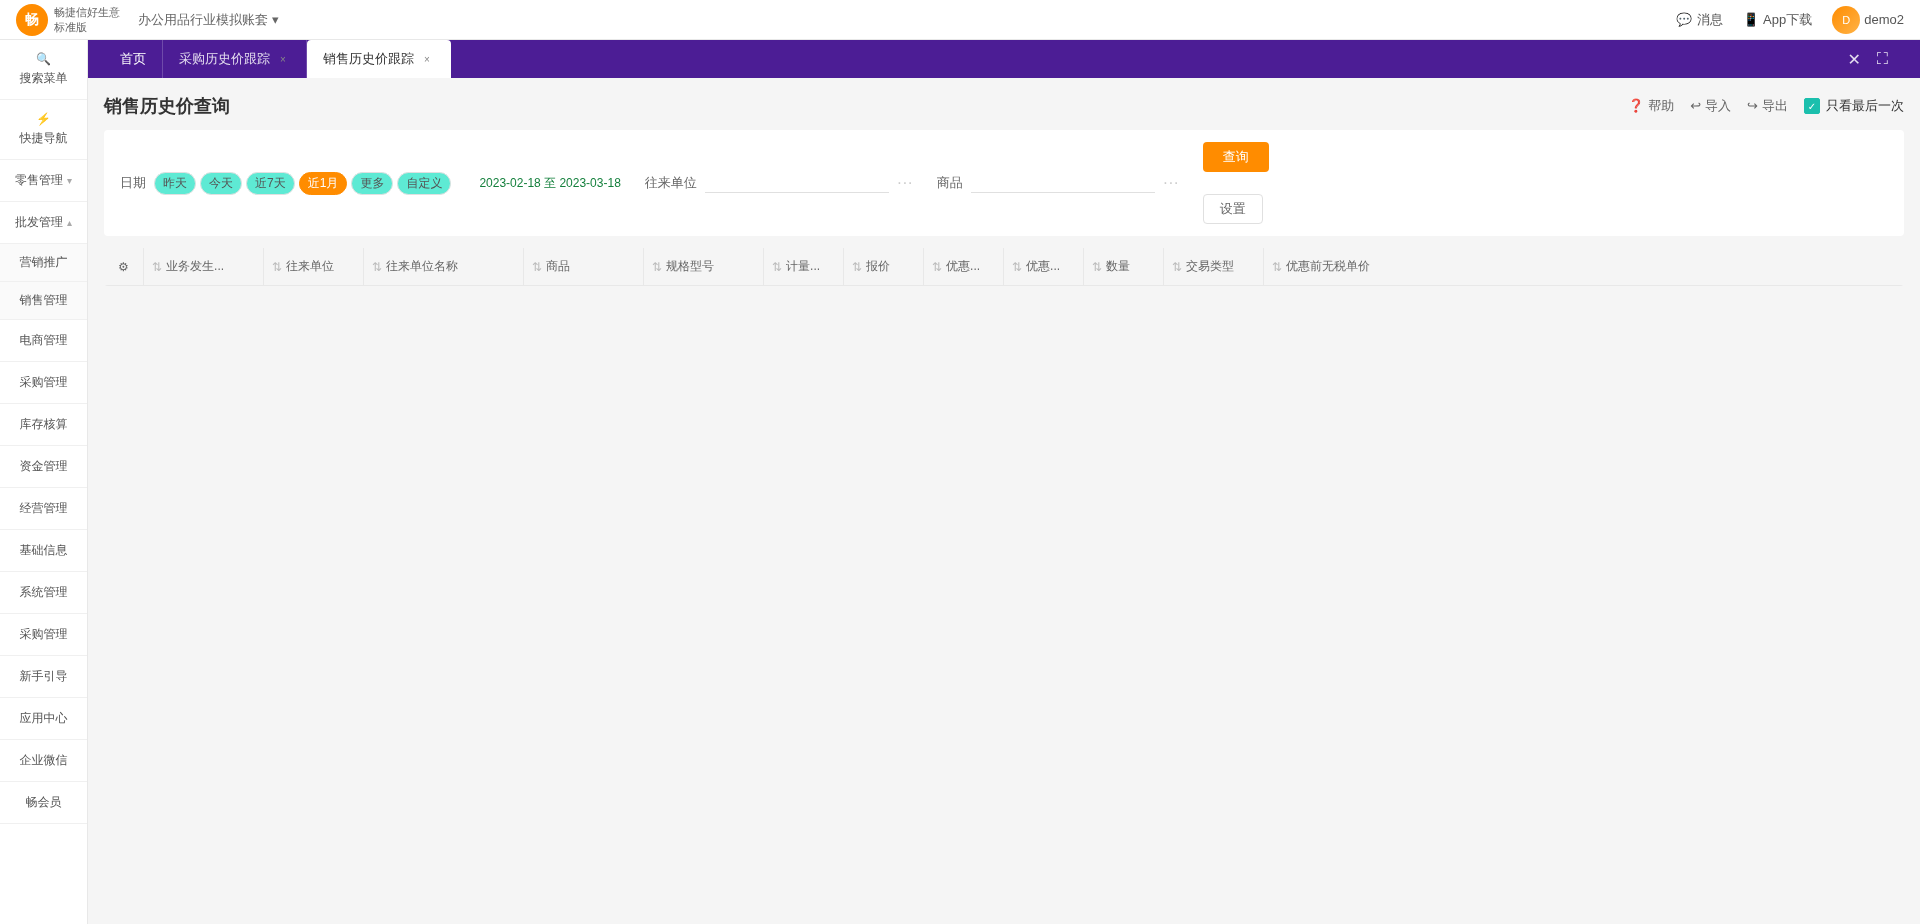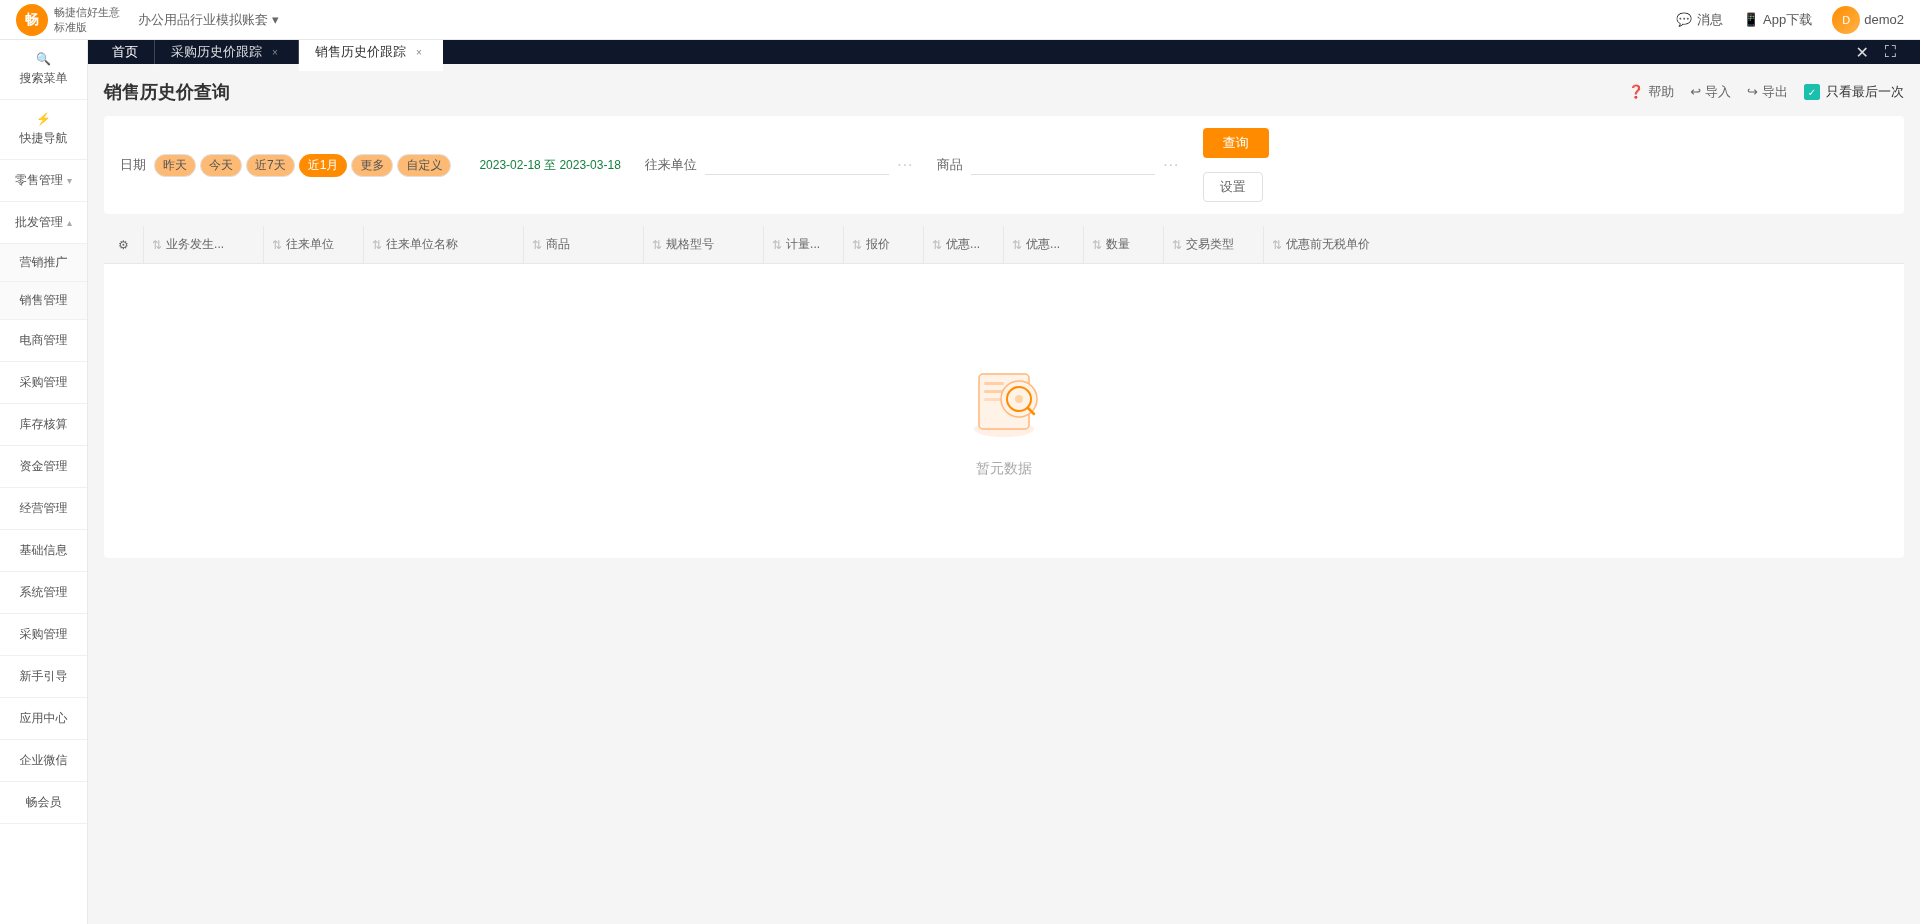--- a/index.html
+++ b/index.html
@@ -132,25 +132,25 @@
     
     .content-area {
       flex: 1;
       display: flex;
       flex-direction: column;
       overflow: hidden;
     }
 
     
     .tab-bar {
-      background: #0f172a;
-      display: flex;
-      align-items: center;
-      height: 24px;
-      padding: 0 8px;
+      background: #4c1d95;
+      display: flex;
+      align-items: center;
+      height: 38px;
+      padding: 0 16px;
       position: relative;
     }
     .tab-item {
       height: 38px;
       padding: 0 16px;
       display: flex;
       align-items: center;
       gap: 6px;
       cursor: pointer;
       font-size: 13px;
@@ -273,21 +273,21 @@
       gap: 4px;
       flex-wrap: wrap;
     }
     .date-btn {
       padding: 2px 8px;
       border: 1px solid #e0e0e0;
       border-radius: 12px;
       font-size: 12px;
       cursor: pointer;
       color: #555;
-      background: #fdba74;
+      background: #5eead4;
     }
     .date-btn.active {
       background: #ff8c00;
       border-color: #ff8c00;
       color: white;
     }
     .date-range {
       font-size: 12px;
       color: #15803d;
       margin-left: 20px;
@@ -323,21 +323,21 @@
       padding: 5px 16px;
       border-radius: 4px;
       font-size: 13px;
       cursor: pointer;
     }
 
     
     .filter-btn-col {
       display: flex;
       flex-direction: column;
-      gap: 14px;
+      gap: 22px;
       align-items: flex-start;
     }
 
     
     .table-container {
       background: #fff;
       border-radius: 4px;
       overflow: hidden;
       flex: 1;
     }
@@ -604,31 +604,17 @@
           <div class="th">
             <span style="color:#bbb">⇅</span>
             <span>交易类型</span>
           </div>
           <div class="th">
             <span style="color:#bbb">⇅</span>
             <span>优惠前无税单价</span>
           </div>
         </div>
 
-        <div class="empty-state">
-          <svg class="empty-icon" viewBox="0 0 100 100" xmlns="http://www.w3.org/2000/svg">
-            <ellipse cx="50" cy="85" rx="30" ry="8" fill="#ffe0cc" opacity="0.5"></ellipse>
-            <rect x="25" y="30" width="50" height="55" rx="4" fill="#fff3e8" stroke="#ffb77a" stroke-width="1.5"></rect>
-            <rect x="30" y="38" width="20" height="3" rx="1.5" fill="#ffb77a" opacity="0.6"></rect>
-            <rect x="30" y="46" width="30" height="3" rx="1.5" fill="#ffb77a" opacity="0.6"></rect>
-            <rect x="30" y="54" width="25" height="3" rx="1.5" fill="#ffb77a" opacity="0.4"></rect>
-            <circle cx="65" cy="55" r="18" fill="#fff3e8" stroke="#ffb77a" stroke-width="1.5"></circle>
-            <circle cx="65" cy="55" r="12" fill="none" stroke="#ff8c00" stroke-width="2"></circle>
-            <line x1="74" y1="64" x2="80" y2="70" stroke="#ff8c00" stroke-width="2.5" stroke-linecap="round"></line>
-            <circle cx="65" cy="55" r="4" fill="#ff8c00" opacity="0.3"></circle>
-          </svg>
-          <span class="empty-text">暂元数据</span>
-        </div>
       </div>
 
     </div>
   </div>
 </div>
 
 </body></html>

